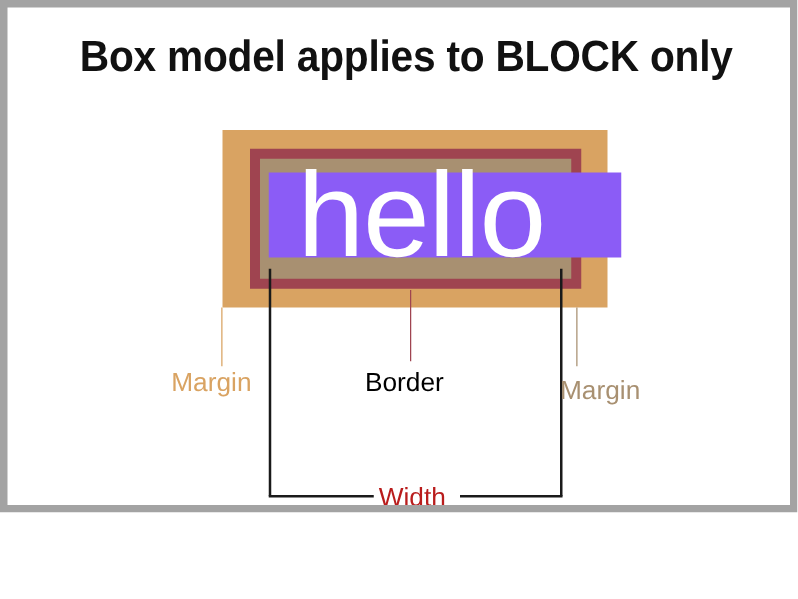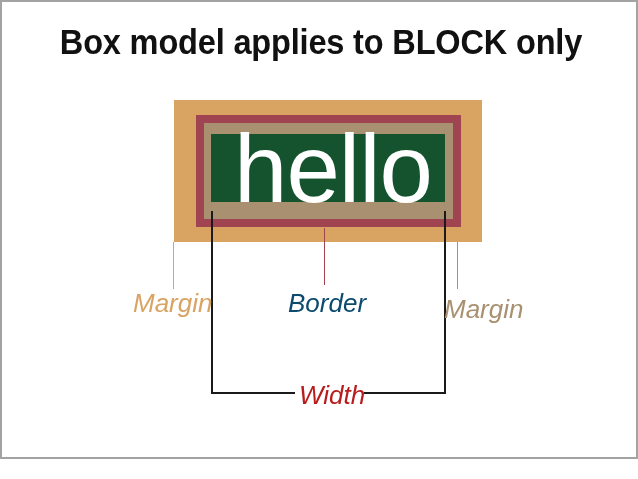--- a/index.html
+++ b/index.html
@@ -3,23 +3,23 @@
 <meta charset="utf-8">
 <style>
   html, body {
     margin: 0;
     padding: 0;
     background: #ffffff;
   }
   #slide {
     position: relative;
     width: 638px;
-    height: 459px;
+    height: 410px;
     background: #ffffff;
-    border: 2px solid #a3a3a3;
+    border: 6px solid #a3a3a3;
     box-sizing: border-box;
     overflow: hidden;
     font-family: "Liberation Sans", sans-serif;
   }
 
   
   .slide-title {
     position: absolute;
     left: 0;
     top: 19px;
@@ -60,21 +60,22 @@
     right: 8px;
     bottom: 8px;
     background: #a89071;
   }
   .content-box {
     position: absolute;
     left: 7px;
     top: 11px;
     width: 234px;
     height: 68px;
-    background: #14532d;
+    background: #8b5cf6;
+    padding-left: 48px;
   }
   .content-text {
     position: absolute;
     left: -1px;
     top: -40px;
     width: 246px;
     text-align: center;
     font-family: "Liberation Sans", sans-serif;
     font-weight: 400;
     font-size: 96px;
@@ -123,27 +124,26 @@
     top: 390px;
     width: 82px;
     height: 1.5px;
     background: #1a1a1a;
   }
 
   
   .label {
     position: absolute;
     font-family: "Liberation Sans", sans-serif;
-    font-size: 26px;
+    font-size: 21px;
     line-height: 24px;
     white-space: nowrap;
-    font-style: italic;
   }
   .label-margin  { left: 131px; top: 289px; color: #d9a362; }
-  .label-border  { left: 286px; top: 289px; color: #0c4a6e; }
+  .label-border  { left: 286px; top: 289px; color: #000000; }
   .label-padding { left: 442px; top: 295px; color: #a89071; }
   .label-width   { left: 297px; top: 381px; color: #b91c1c; }
 </style>
 </head>
 <body>
 
 <div id="slide">
 
   <div class="slide-title">Box model applies to BLOCK only</div>
 

